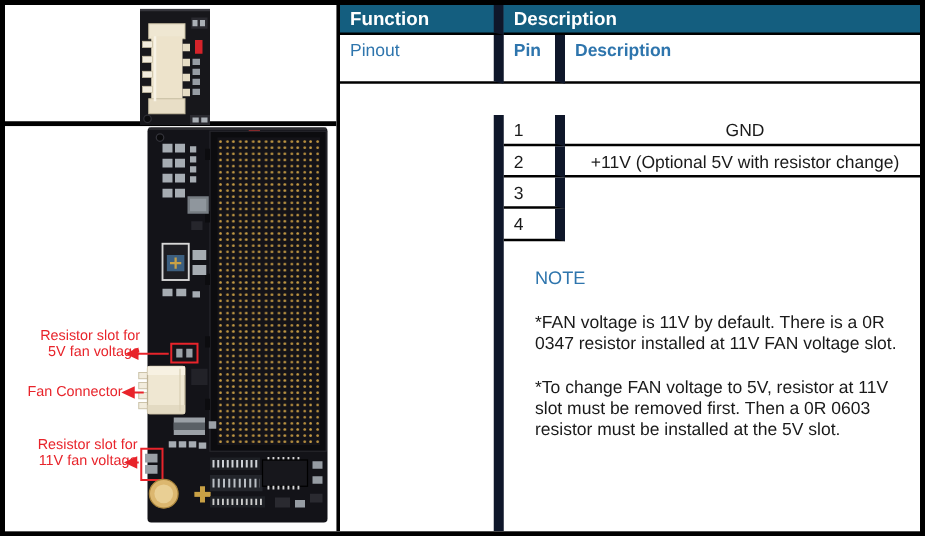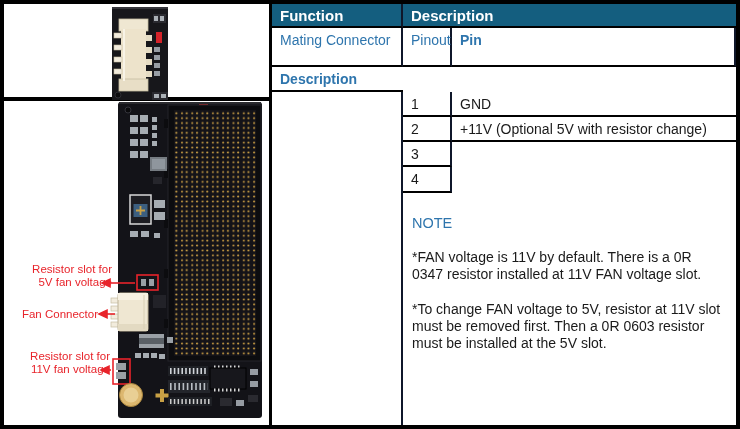--- a/index.html
+++ b/index.html
@@ -18,30 +18,30 @@
   .ann{position:absolute;color:#e8242b;font-size:11.5px;line-height:13px;font-weight:400;}
   .ann.center{text-align:right;}
   .ann.right{text-align:right;}
   
   .table{
     flex:1;display:grid;
     grid-template-columns:131px 49px 1fr;
     grid-template-rows:24px 39px 25px 25px 25px 25px 26px 1fr;
     background:#fff;color:#1a1a1a;
   }
-  .br{border-right:2px solid #0f172a;}
+  .br{border-right:8px solid #0f172a;}
   .bb{border-bottom:2px solid #000;}
   .hdr{background:#145e7f;color:#fff;font-weight:bold;font-size:15px;display:flex;align-items:center;padding-left:8px;}
   .cell{font-size:14px;padding:4px 4px 0 8px;}
   .blue{color:#2e75ad;}
   .bold{font-weight:bold;}
-  .nowrap{white-space:nowrap;overflow:hidden;}
+  .nowrap{white-space:nowrap;overflow:hidden;text-align:center;}
   .func-span{grid-column:1;grid-row:4/9;}
   .span23{grid-column:2/4;}
-  .note-cell{grid-column:2/4;grid-row:8;padding:22px 10px 0 9px;}
+  .note-cell{grid-column:2/4;grid-row:8;padding:22px 10px 0 25px;}
   .note-title{color:#2e75ad;font-size:14.5px;}
   .note-cell p{margin:18px 0 0 0;font-size:14px;line-height:17px;color:#1a1a1a;}
 </style>
 </head>
 <body>
 
 <div class="frame">
 
   <div class="left-col">
 
@@ -206,21 +206,20 @@
         <div>Resistor slot for</div>
         <div>11V fan voltage</div>
       </div>
     </div>
   </div>
 
   <div class="table">
     <div class="hdr br bb">Function</div>
     <div class="hdr bb span23">Description</div>
 
-    <div class="cell blue br bb">Mating Connector</div>
 
     <div class="cell blue br bb">Pinout</div>
     <div class="cell blue bold br bb">Pin</div>
     <div class="cell blue bold bb">Description</div>
 
     <div class="func-span br"></div>
 
     <div class="cell br bb" style="grid-column:2;grid-row:4;">1</div>
     <div class="cell bb nowrap" style="grid-column:3;grid-row:4;">GND</div>
 

